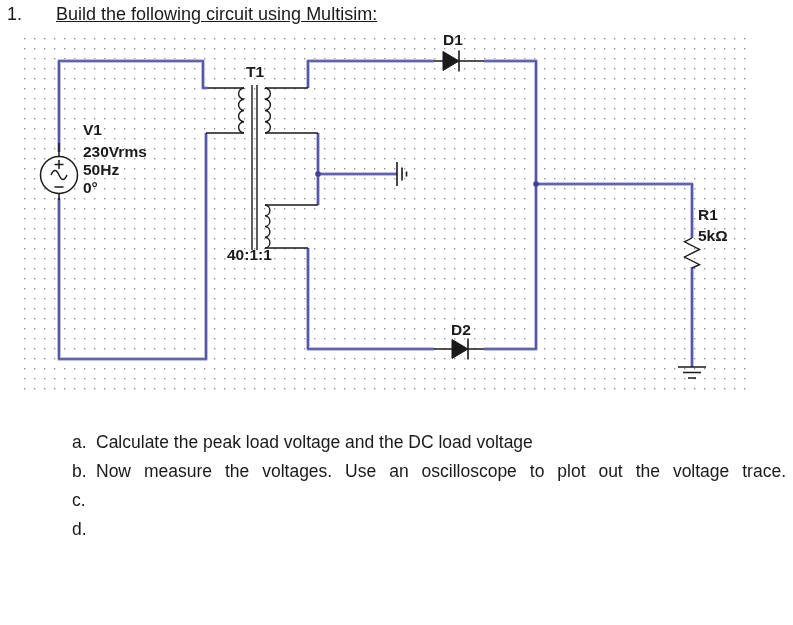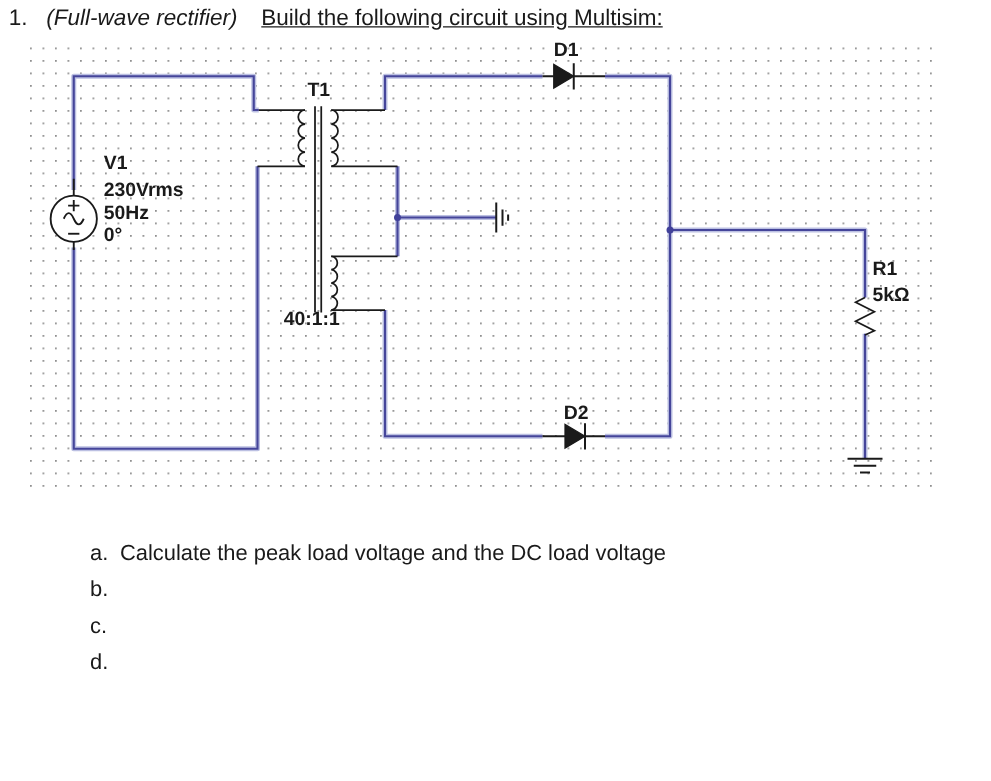--- a/index.html
+++ b/index.html
@@ -17,21 +17,20 @@
   .q-lines{width:690px;}
   .jline{text-align:justify;text-align-last:justify;}
 </style>
 </head>
 <body>
 
 <div class="page">
 
   <div class="title">
     <span class="t-num">1.</span>
-    <span class="t-italic">(Full-wave rectifier)</span>
     <span class="t-rest">Build the following circuit using Multisim:</span>
   </div>
 
   <svg class="circuit" width="793" height="410" viewBox="0 0 793 410">
     <defs>
       <pattern id="dots" x="24" y="38" width="10" height="10" patternUnits="userSpaceOnUse">
         <rect x="0" y="0" width="1.4" height="1.4" fill="#8e8e8e"></rect>
       </pattern>
     </defs>
 
@@ -113,20 +112,21 @@
     <div class="q-row">
       <span class="q-label">a.</span>
       <div class="q-lines">
         <div>Calculate the peak load voltage and the DC load voltage</div>
       </div>
     </div>
 
     <div class="q-row">
       <span class="q-label">b.</span>
       <div class="q-lines">
+        <div class="jline">Now measure the voltages. Use an oscilloscope to plot out the voltage trace.</div>
       </div>
     </div>
 
     <div class="q-row">
       <span class="q-label">c.</span>
       <div class="q-lines">
       </div>
     </div>
 
     <div class="q-row">

